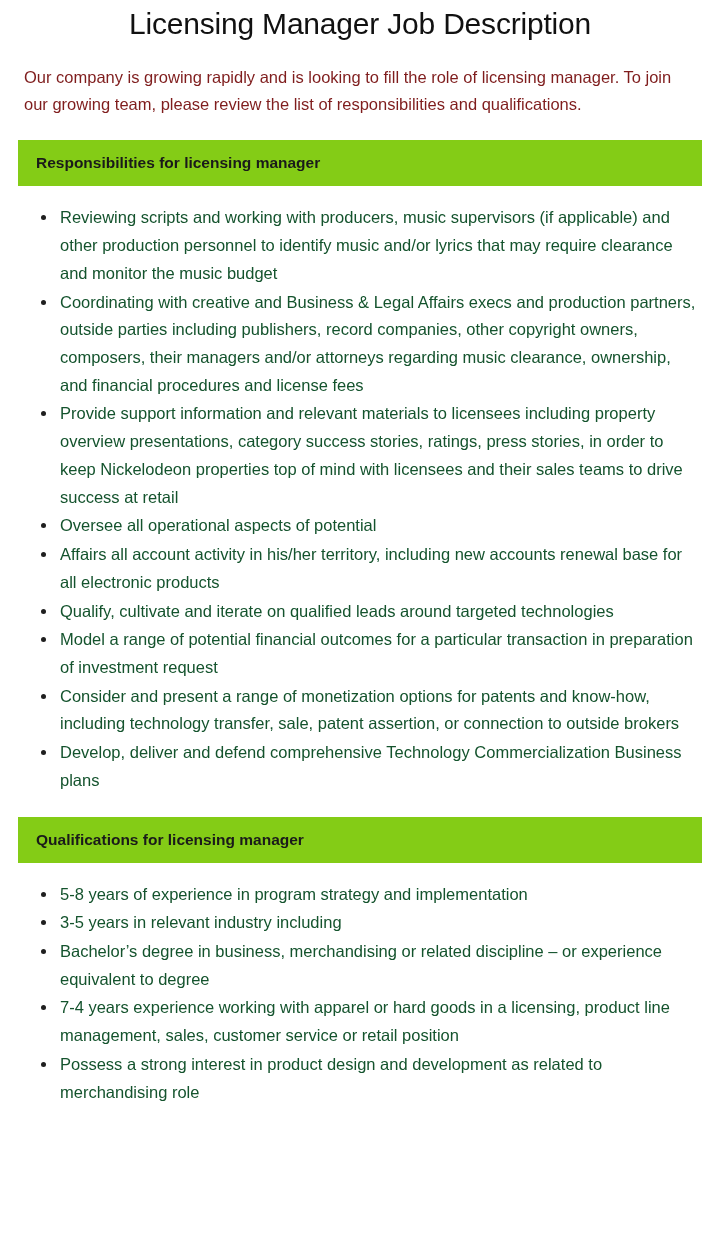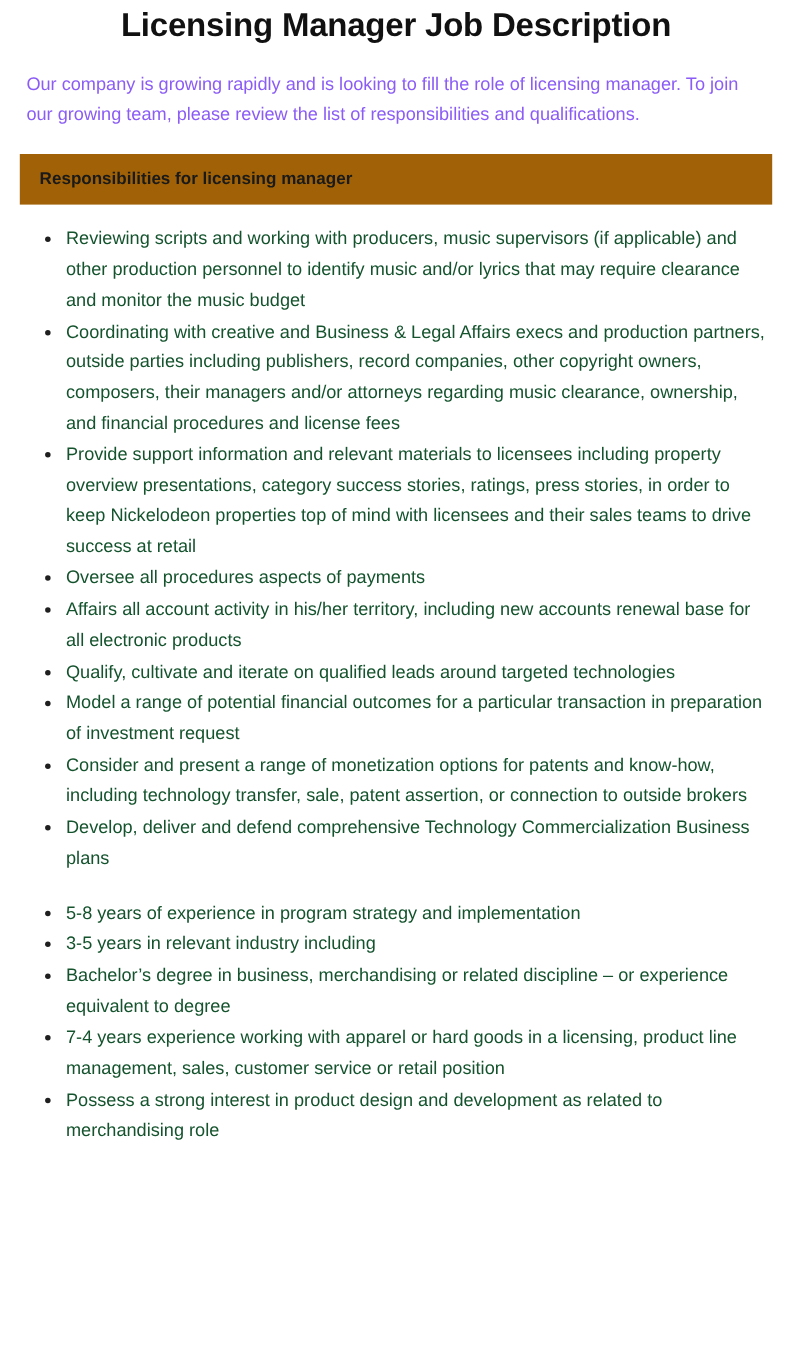--- a/index.html
+++ b/index.html
@@ -15,34 +15,34 @@
     -webkit-font-smoothing: antialiased;
   }
   .page {
     width: 720px;
     box-sizing: border-box;
     padding: 0 24px;
   }
   .doc-title {
     font-size: 30px;
     line-height: 1.2;
-    font-weight: bold;
+    font-weight: normal;
     text-align: center;
     margin: 6px 0 22px 0;
     color: #111111;
     letter-spacing: -0.2px;
   }
   .intro {
     font-size: 16.5px;
     line-height: 1.65;
-    color: #8b5cf6;
+    color: #7f1d1d;
     margin: 0 0 22px 0;
   }
   .section-header {
-    background: #a16207;
+    background: #84cc16;
     font-size: 15.5px;
     font-weight: bold;
     color: #1a1a1a;
     padding: 14px 0 14px 18px;
     margin: 0 -6px;
     box-sizing: border-box;
     width: calc(100% + 12px);
   }
   ul.bullets {
     list-style: none;
@@ -83,28 +83,29 @@
   <h1 class="doc-title">Licensing Manager Job Description</h1>
 
   <p class="intro">Our company is growing rapidly and is looking to fill the role of licensing manager. To join our growing team, please review the list of responsibilities and qualifications.</p>
 
   <div class="section-header">Responsibilities for licensing manager</div>
 
   <ul class="bullets">
     <li>Reviewing scripts and working with producers, music supervisors (if applicable) and other production personnel to identify music and/or lyrics that may require clearance and monitor the music budget</li>
     <li>Coordinating with creative and Business &amp; Legal Affairs execs and production partners, outside parties including publishers, record companies, other copyright owners, composers, their managers and/or attorneys regarding music clearance, ownership, and financial procedures and license fees</li>
     <li>Provide support information and relevant materials to licensees including property overview presentations, category success stories, ratings, press stories, in order to keep Nickelodeon properties top of mind with licensees and their sales teams to drive success at retail</li>
-    <li>Oversee all procedures aspects of payments</li>
+    <li>Oversee all operational aspects of potential</li>
     <li>Affairs all account activity in his/her territory, including new accounts renewal base for all electronic products</li>
     <li>Qualify, cultivate and iterate on qualified leads around targeted technologies</li>
     <li>Model a range of potential financial outcomes for a particular transaction in preparation of investment request</li>
     <li>Consider and present a range of monetization options for patents and know-how, including technology transfer, sale, patent assertion, or connection to outside brokers</li>
     <li>Develop, deliver and defend comprehensive Technology Commercialization Business plans</li>
   </ul>
 
+  <div class="section-header">Qualifications for licensing manager</div>
 
   <ul class="bullets qual-list">
     <li>5-8 years of experience in program strategy and implementation</li>
     <li>3-5 years in relevant industry including</li>
     <li>Bachelor’s degree in business, merchandising or related discipline – or experience equivalent to degree</li>
     <li>7-4 years experience working with apparel or hard goods in a licensing, product line management, sales, customer service or retail position</li>
     <li>Possess a strong interest in product design and development as related to merchandising role</li>
   </ul>
 
   <div class="spacer-bottom"></div>

